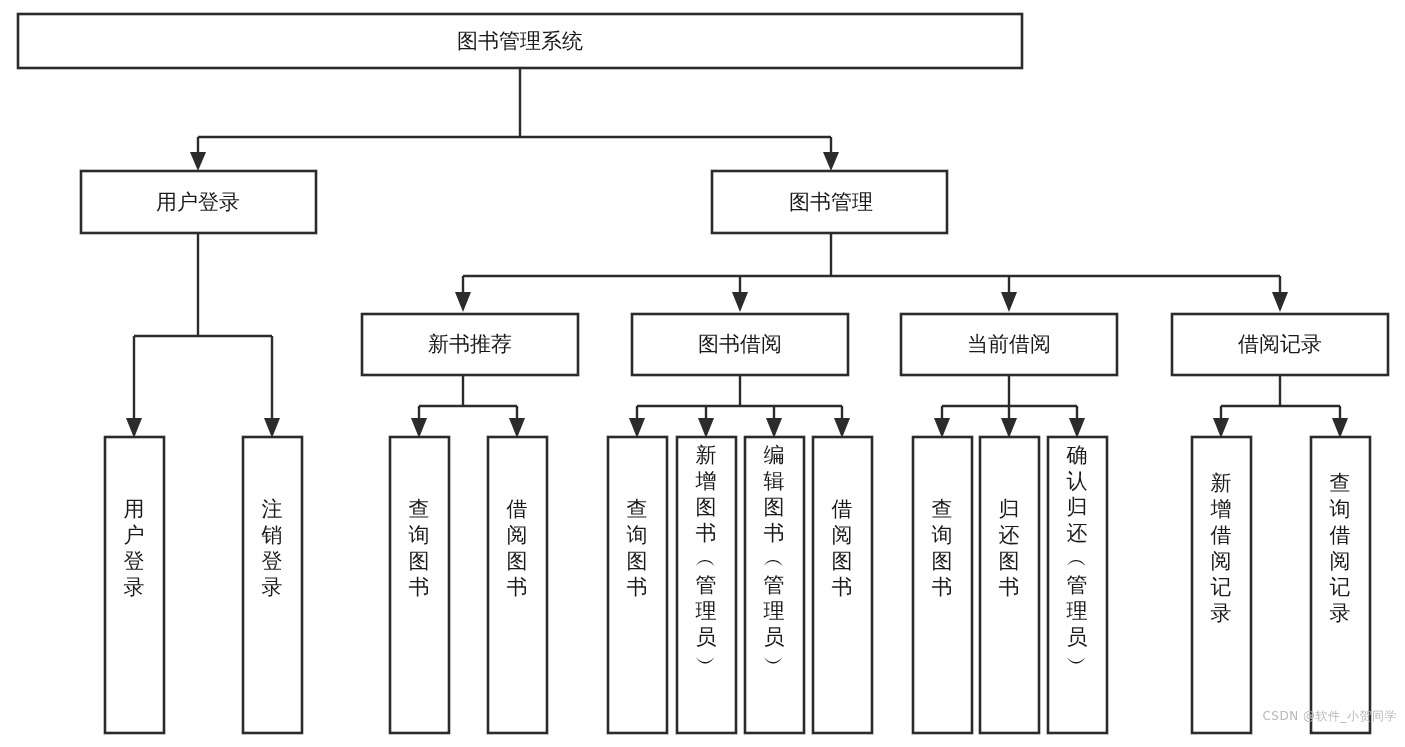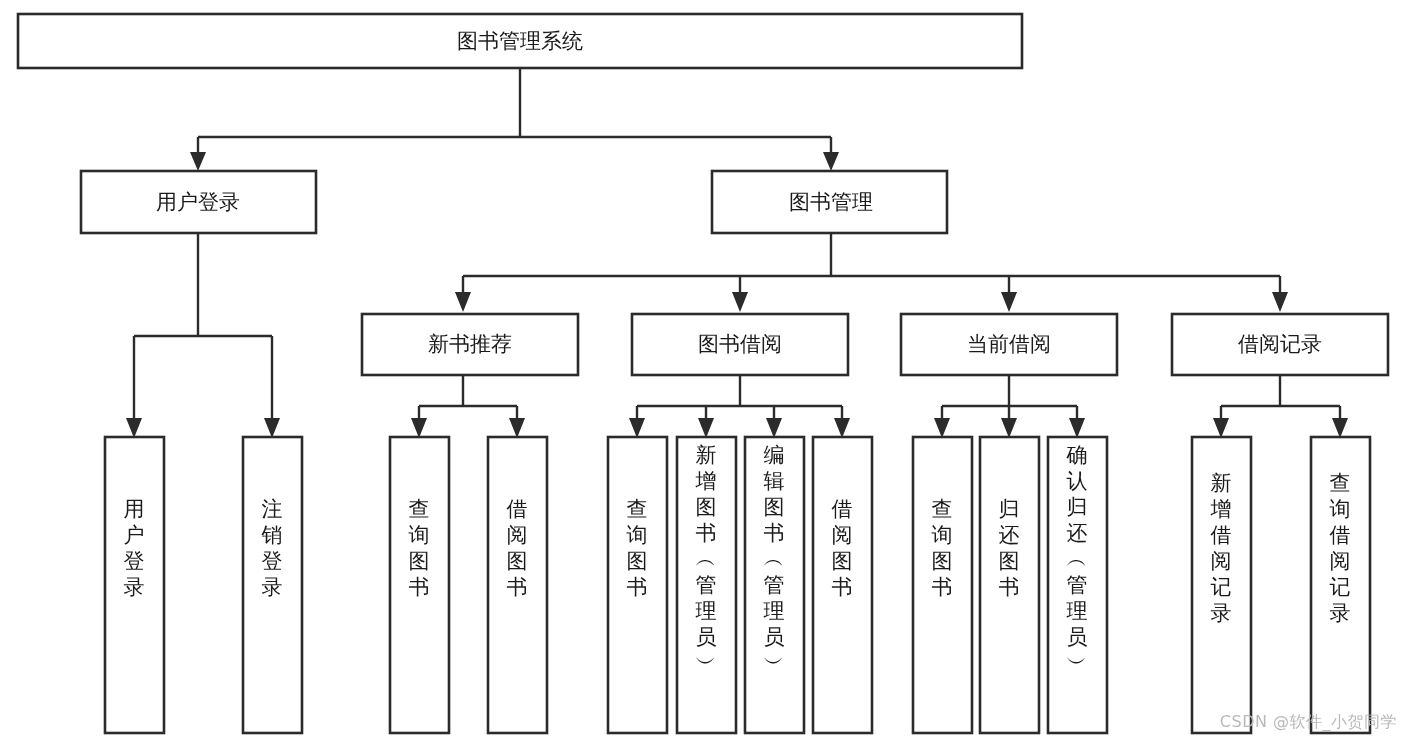--- a/index.html
+++ b/index.html
@@ -42,23 +42,23 @@
     stroke-width: 2.4;
     fill: none;
   }
   .arrow-head {
     fill: #2b2b2b;
     stroke: none;
   }
   .watermark {
     position: absolute;
     right: 8px;
-    bottom: 14px;
-    font-family: "DejaVu Sans", "Liberation Sans", sans-serif;
-    font-size: 16px;
+    bottom: 22px;
+    font-family: "DejaVu Sans", "Liberation Sans", sans-serif;
+    font-size: 12px;
     color: #b9b9b9;
     letter-spacing: 0.5px;
     white-space: nowrap;
     pointer-events: none;
   }
 </style>
 </head>
 <body>
 
 <svg id="diagram" viewBox="0 0 1405 747" xmlns="http://www.w3.org/2000/svg">

